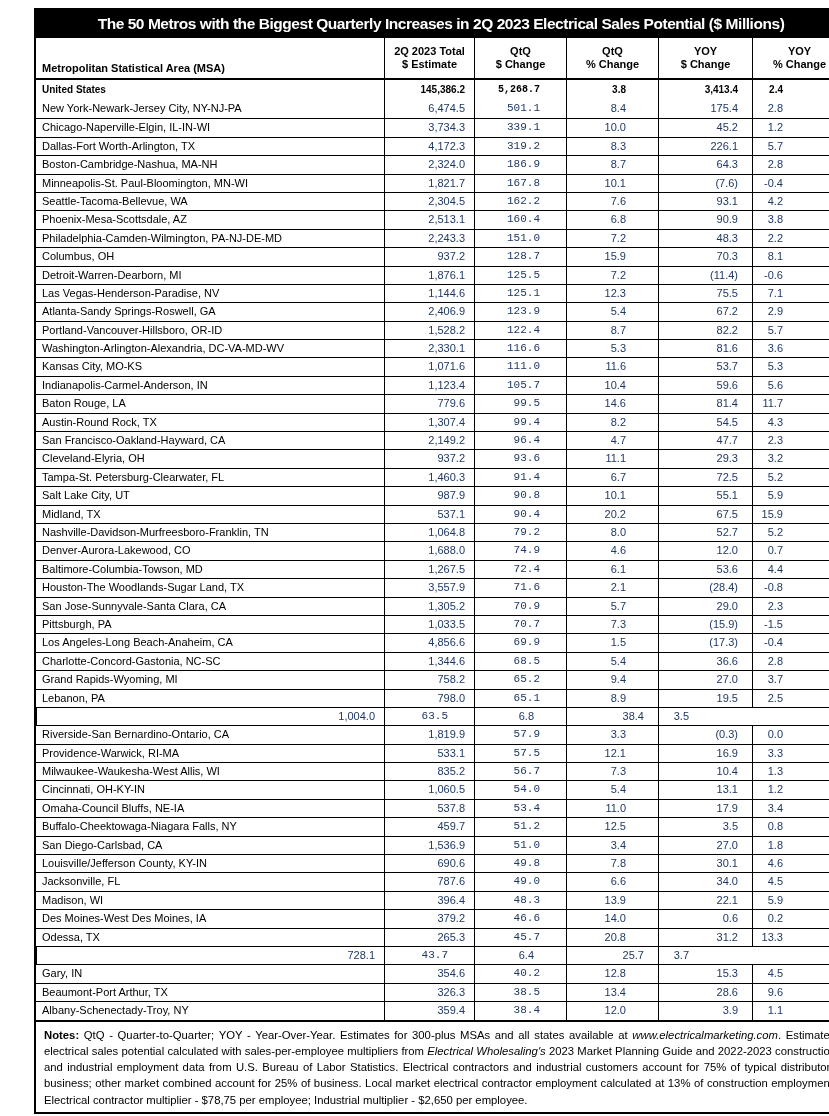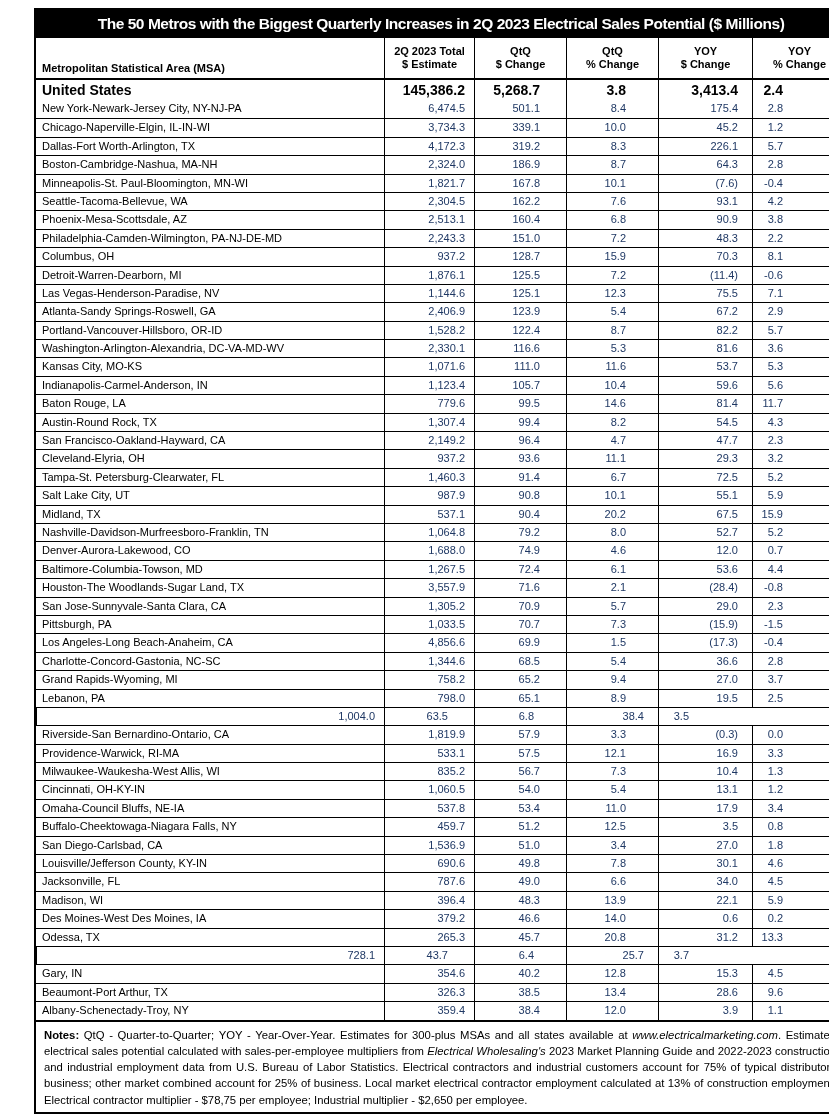--- a/index.html
+++ b/index.html
@@ -43,30 +43,30 @@
     font-weight: bold; font-size: 11px;
   }
   .hdr {
     display: flex; flex-direction: column;
     align-items: center; justify-content: center;
     font-weight: bold; font-size: 11px; line-height: 13.5px;
     text-align: right;
   }
   
   .summary { height: 20px; font-weight: bold; }
-  .summary .cell { line-height: 20px; font-size: 14px; }
+  .summary .cell { line-height: 20px; font-size: 10px; }
   
   #table-body .grid-row { height: 18.4px; border-top: 1px solid #000; }
   #table-body .grid-row:first-child { border-top: none; }
   #table-body .cell { line-height: 17.4px; font-size: 11px; }
   .msa { padding-left: 6px; color: #000; }
   .num { text-align: right; color: #1f3864; }
   .summary .num { color: #000; }
   .c1.num { padding-right: 9px; }
-  .c2.num { padding-right: 26px; }
+  .c2.num { padding-right: 26px; font-family: Liberation Mono, monospace; }
   .c3.num { padding-right: 32px; }
   .c4.num { padding-right: 14px; }
   .c5.num { padding-right: 63px; }
   
   .notes {
     border-top: 2px solid #000;
     min-height: 81px;
     padding: 5px 10px 4px 8px;
     font-size: 11.3px;
     line-height: 16.3px;

